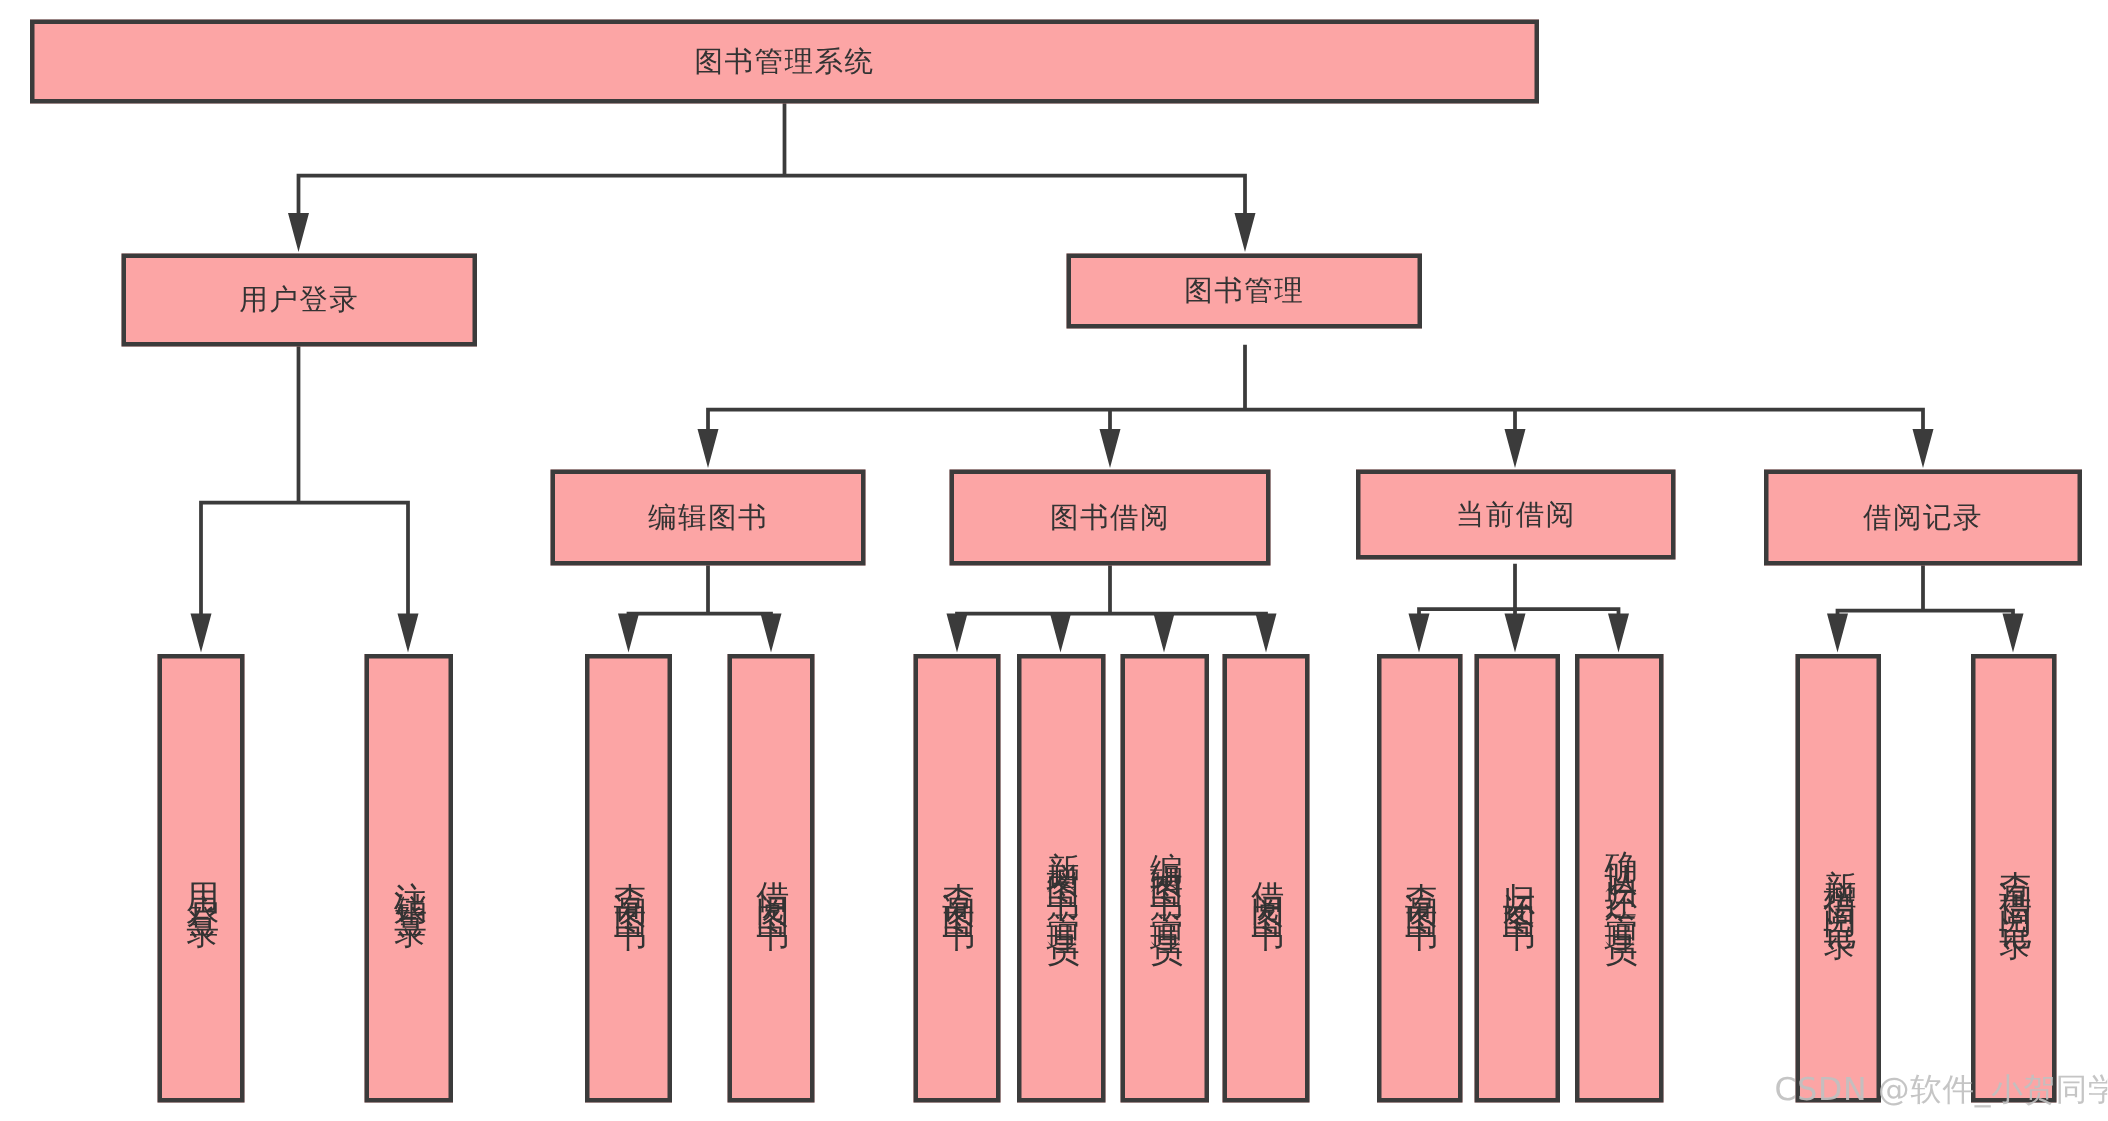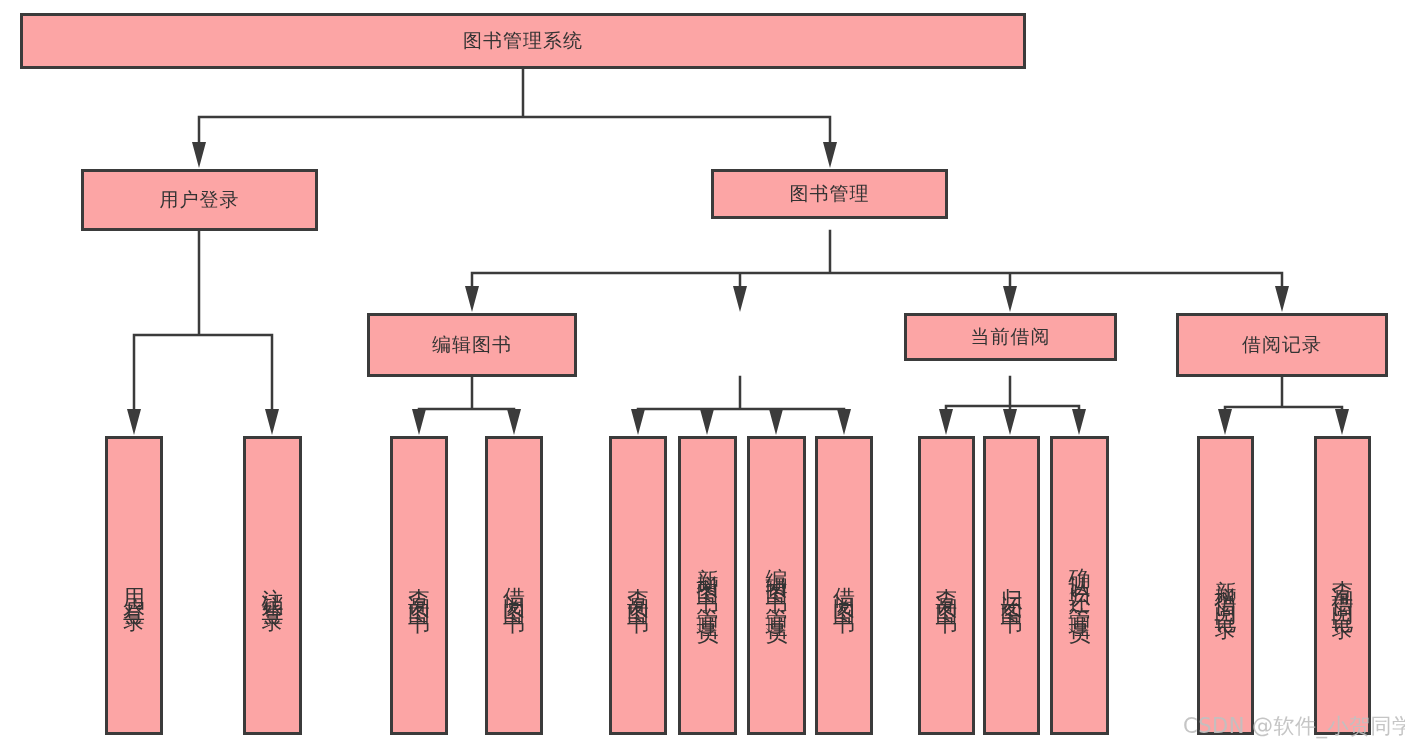--- a/index.html
+++ b/index.html
@@ -90,21 +90,22 @@
       M1218 409 L1232 409 L1225 435 Z
       M1335 409 L1349 409 L1342 435 Z"></path>
   </svg>
 
   <div class="node h-node root-node" style="left:20px; top:13px; width:1006px; height:56px;">图书管理系统</div>
 
   <div class="node h-node" style="left:81px; top:169px; width:237px; height:62px;">用户登录</div>
   <div class="node h-node" style="left:711px; top:169px; width:237px; height:50px;">图书管理</div>
 
   <div class="node h-node" style="left:367px; top:313px; width:210px; height:64px;">编辑图书</div>
-  <div class="node h-node" style="left:904px; top:313px; width:213px; height:48px;">当前借阅</div>
+  <div class="node h-node" style="left:633px; top:313px; width:214px; height:64px;">图书借阅</div>
+  <div class="node h-node" style="left:904px; top:313px; width:213px; height:60px;">当前借阅</div>
   <div class="node h-node" style="left:1176px; top:313px; width:212px; height:64px;">借阅记录</div>
 
   <div class="node v-node" style="left:105px; top:436px; width:58px; height:299px;">
     <span>用户登录</span>
   </div>
   <div class="node v-node" style="left:243px; top:436px; width:59px; height:299px;">
     <span>注销登录</span>
   </div>
 
   <div class="node v-node" style="left:390px; top:436px; width:58px; height:299px;">

